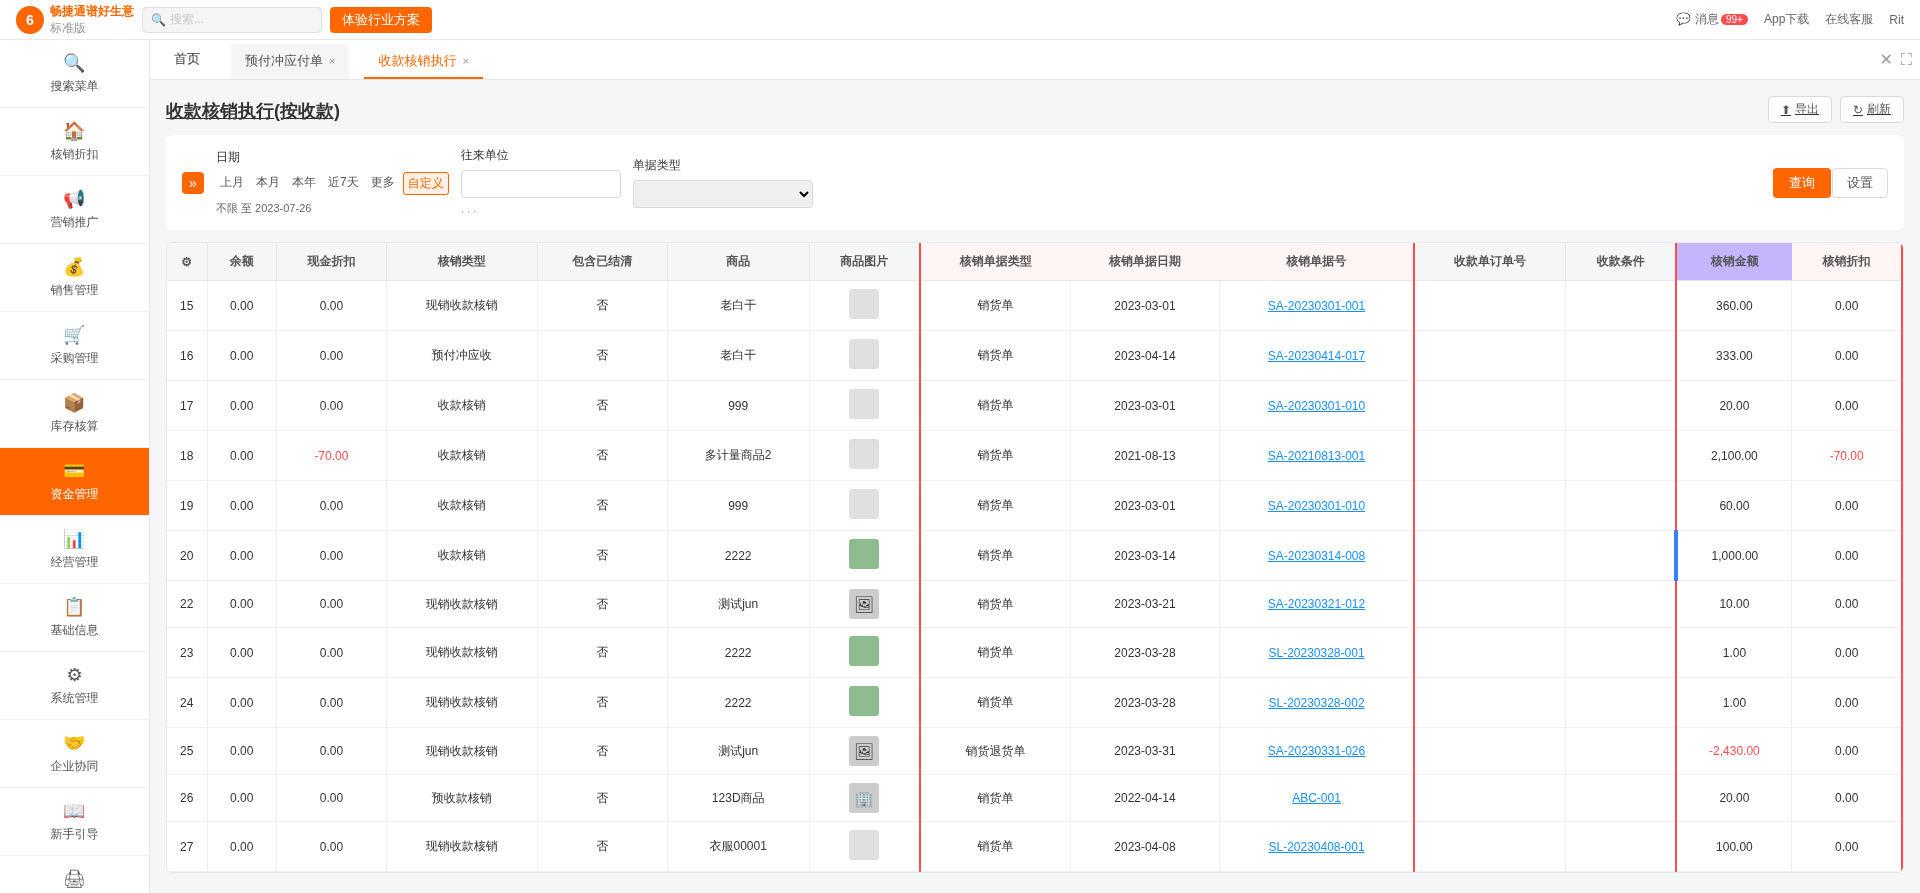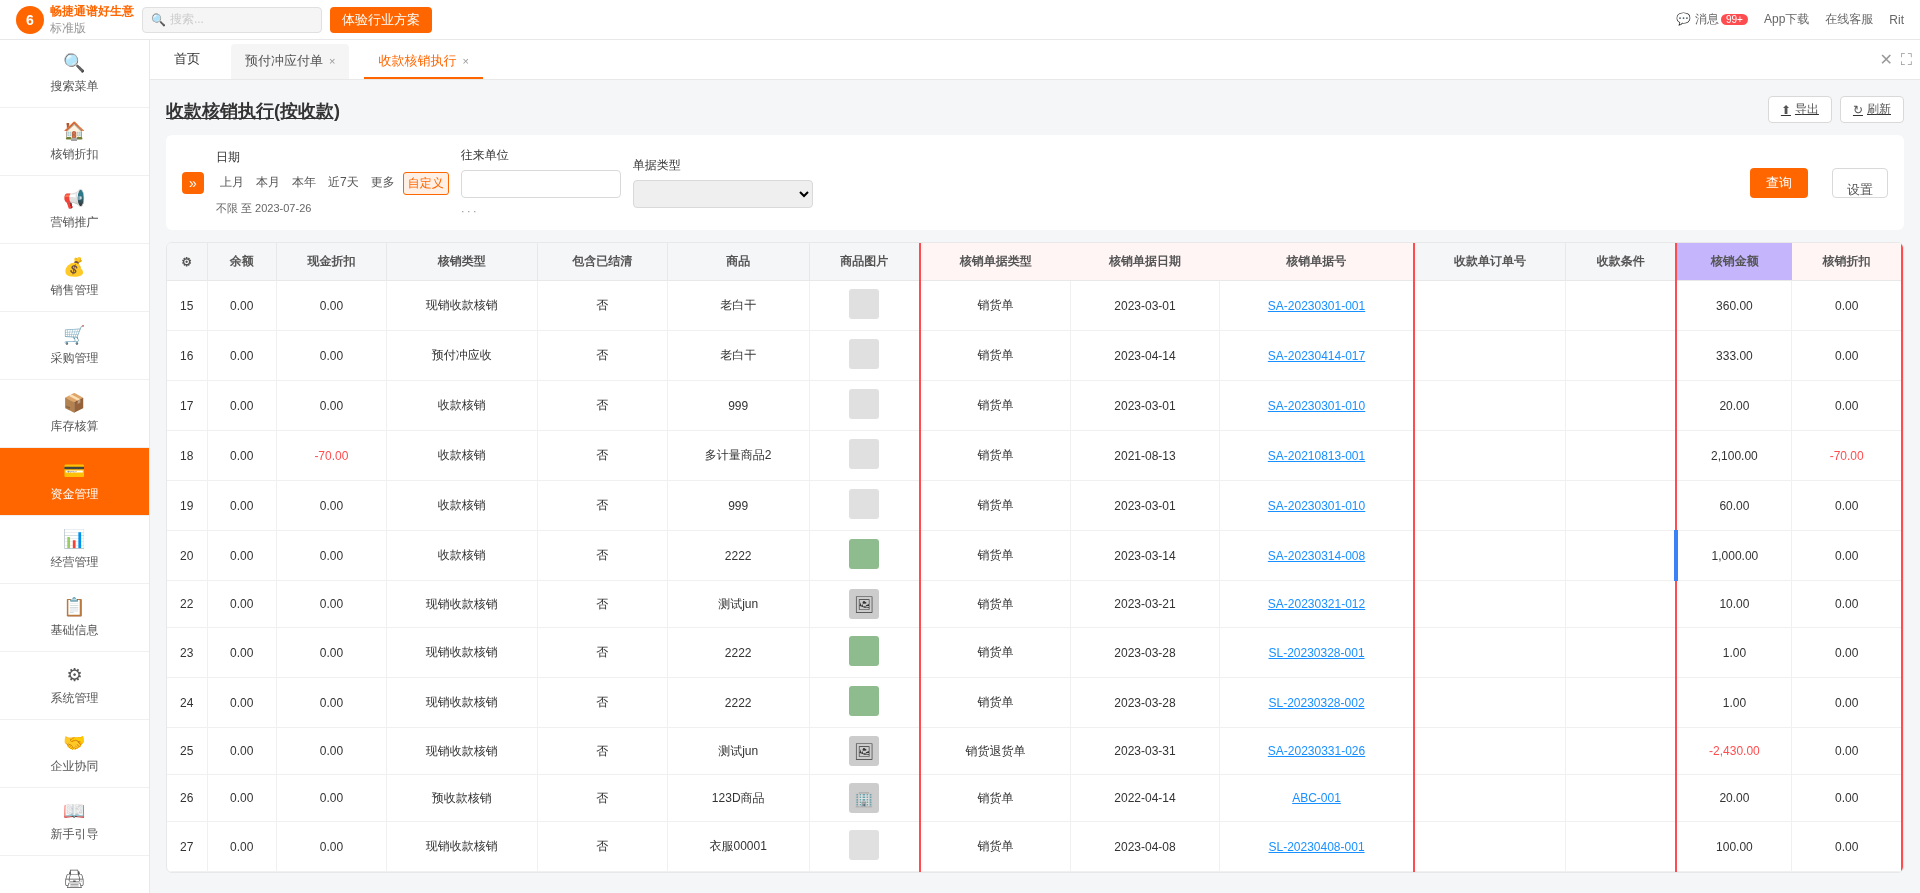--- a/index.html
+++ b/index.html
@@ -52,21 +52,21 @@
     .filter-group { display: flex; align-items: flex-start; gap: 6px; font-size: 12px; color: #555; flex-direction: column; }
     .filter-label { color: #333; font-weight: 500; }
     .filter-date-links { display: flex; gap: 4px; }
     .filter-date-link { color: #555; cursor: pointer; padding: 2px 4px; font-size: 12px; }
     .filter-date-link.active { color: #ff6600; background: #fff0e6; border-radius: 3px; border: 1px solid #ff6600; }
     .filter-date-range { color: #666; font-size: 11px; }
     .filter-input { height: 28px; border: 1px solid #d9d9d9; border-radius: 4px; padding: 0 8px; font-size: 12px; width: 160px; }
     .filter-select { height: 28px; border: 1px solid #d9d9d9; border-radius: 4px; padding: 0 8px; font-size: 12px; width: 180px; }
     .filter-dots { color: #999; letter-spacing: 2px; }
     .btn-query { background: #ff6600; color: #fff; border: none; padding: 5px 16px; border-radius: 4px; cursor: pointer; font-size: 13px; height: 30px; }
-    .btn-setting { background: #fff; color: #555; border: 1px solid #d9d9d9; padding: 12px 14px; border-radius: 4px; cursor: pointer; font-size: 13px; height: 30px; }
+    .btn-setting { background: #fff; color: #555; border: 1px solid #d9d9d9; padding: 5px 14px; border-radius: 4px; cursor: pointer; font-size: 13px; height: 30px; }
 
     
     .table-container { background: #fff; border-radius: 6px; overflow: hidden; border: 1px solid #e8e8e8; }
     table { width: 100%; border-collapse: collapse; font-size: 12px; }
     thead tr { background: #f5f6f8; }
     thead th { padding: 10px 8px; text-align: center; color: #555; font-weight: 600; border-bottom: 1px solid #e8e8e8; border-right: 1px solid #e8e8e8; white-space: nowrap; }
     thead th:last-child { border-right: none; }
     tbody tr { border-bottom: 1px solid #f0f0f0; }
     tbody tr.highlighted { background: #fff0e0; }
     tbody td { padding: 8px; text-align: center; border-right: 1px solid #f0f0f0; white-space: nowrap; }
@@ -218,21 +218,21 @@
           <span class="filter-label">往来单位</span>
           <input class="filter-input" type="text" style="">
           <span class="filter-dots">···</span>
         </div>
         <div class="filter-group">
           <span class="filter-label">单据类型</span>
           <select class="filter-select">
             <option></option>
           </select>
         </div>
-        <div style="margin-left:auto;display:flex;gap:24px;align-items:flex-end;">
+        <div style="margin-left:auto;display:flex;gap:1px;align-items:flex-end;">
           <button class="btn-query">查询</button>
           <button class="btn-setting">设置</button>
         </div>
       </div>
 
 
       <div class="table-container">
         <table>
           <thead>
             <tr>

